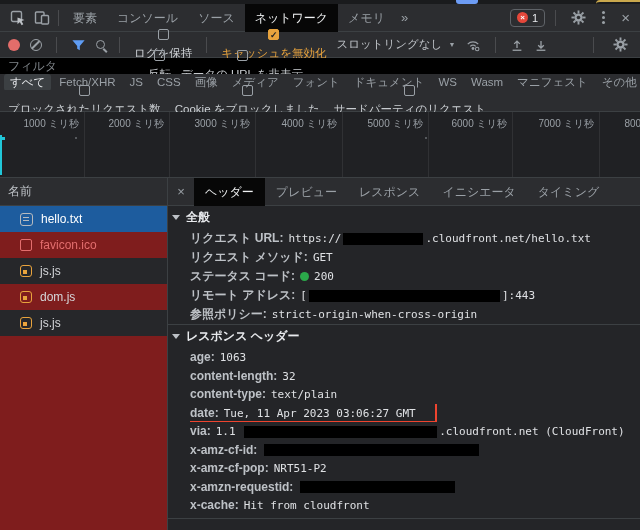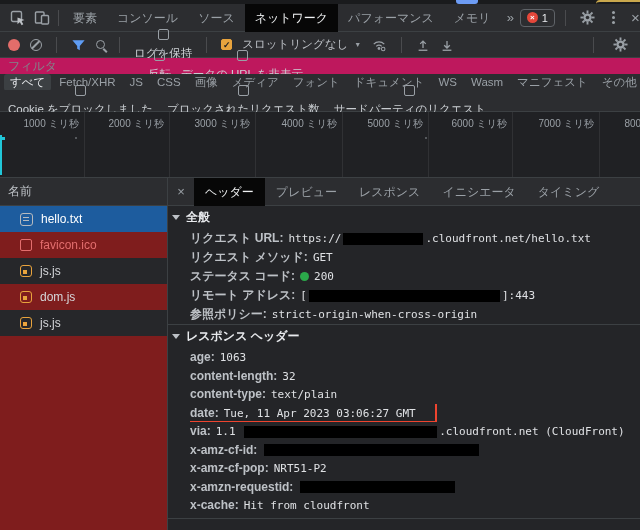--- a/index.html
+++ b/index.html
@@ -36,21 +36,21 @@
   .cb { width:11px; height:11px; border:1.5px solid #9aa0a6; border-radius:2px; flex:0 0 auto; }
   .cb.checked { background:#e8a33d; border-color:#e8a33d; color:#202124; font-size:9px; line-height:11px; text-align:center; font-weight:bold; }
   .cb-label { font-size:11.5px; color:#cdd1d5; white-space:nowrap; }
   .cb-label.warn { color:#e8a33d; }
   .cb-group { display:flex; align-items:center; gap:6px;flex-direction:column; }
   .throttle { display:flex; align-items:center; gap:6px; font-size:11.5px; color:#bdc1c6; white-space:nowrap; }
   .dd-arrow { font-size:7px; color:#9aa0a6; }
   .spacer { flex:1 1 auto; }
 
   
-  .filter-row1 { position:absolute; left:0; top:58px; width:640px; height:16px; background:#be185d; display:flex; align-items:center; padding:0 8px; gap:10px; }
+  .filter-row1 { position:absolute; left:0; top:58px; width:640px; height:16px; background:#000000; display:flex; align-items:center; padding:0 8px; gap:10px; }
   .filter-input { width:130px; background:transparent; border:none; outline:none; font-size:12px; color:#dfe1e4; font-family:"Liberation Sans", sans-serif; }
   .filter-input::placeholder { color:#80868b; }
   .filter-row2 { position:absolute; left:0; top:74px; width:640px; height:16px; background:#2c2d30; display:flex; align-items:center; padding:0 4px; gap:2px;text-align:center; }
   .ftype { font-size:11.5px; color:#9aa0a6; padding:1px 6px; white-space:nowrap; }
   .ftype.active { background:#3c4043; color:#e8eaed; border-radius:3px; }
 
   .options-row { position:absolute; left:0; top:90px; width:640px; height:22px; background:#2c2d30; border-bottom:1px solid #3c4043; display:flex; align-items:center; padding:0 8px; gap:14px; }
 
   
   .timeline { position:absolute; left:0; top:112px; width:640px; height:66px; background:#202124; border-bottom:1px solid #3c4043; overflow:hidden; }
@@ -117,21 +117,20 @@
       <svg width="16" height="16" viewBox="0 0 16 16">
           <rect x="1.5" y="2" width="8.5" height="11" rx="1" fill="none" stroke="#9aa0a6" stroke-width="1.4"></rect>
           <rect x="7.5" y="5.5" width="7" height="8.5" rx="1" fill="#2c2d30" stroke="#9aa0a6" stroke-width="1.4"></rect>
         </svg>
     </div>
     <div class="vdiv"></div>
     <div class="main-tab">要素</div>
     <div class="main-tab">コンソール</div>
     <div class="main-tab">ソース</div>
     <div class="main-tab active">ネットワーク</div>
-    <div class="main-tab">パフォーマンス</div>
     <div class="main-tab">メモリ</div>
     <div class="more-tabs">»</div>
     <div class="right-cluster">
       <div class="err-badge">
         <div class="err-dot">×</div>
         <div class="err-count">1</div>
       </div>
       <div class="vdiv"></div>
       <div class="tb-iconbtn">
         <svg width="15" height="15" viewBox="0 0 16 16">
@@ -163,20 +162,21 @@
       </svg>
     <div class="search-icon"></div>
     <div class="vdiv"></div>
     <div class="cb-group">
       <div class="cb"></div>
       <div class="cb-label">ログを保持</div>
     </div>
     <div class="vdiv"></div>
     <div class="cb-group">
       <div class="cb checked">✓</div>
+      <div class="cb-label warn">キャッシュを無効化</div>
     </div>
     <div class="throttle">
       <span>スロットリングなし</span>
       <span class="dd-arrow">▼</span>
     </div>
     <svg width="16" height="14" viewBox="0 0 16 16">
         <path d="M2 7a8.5 8.5 0 0 1 12 0" fill="none" stroke="#9aa0a6" stroke-width="1.4"></path>
         <path d="M4.8 9.6a4.8 4.8 0 0 1 6.4 0" fill="none" stroke="#9aa0a6" stroke-width="1.4"></path>
         <circle cx="8" cy="12" r="1.6" fill="#9aa0a6"></circle>
         <circle cx="12.8" cy="12.6" r="2" fill="none" stroke="#9aa0a6" stroke-width="1.2"></circle>
@@ -233,25 +233,25 @@
     <div class="ftype">ドキュメント</div>
     <div class="ftype">WS</div>
     <div class="ftype">Wasm</div>
     <div class="ftype">マニフェスト</div>
     <div class="ftype">その他</div>
   </div>
 
   <div class="options-row">
     <div class="cb-group">
       <div class="cb"></div>
+      <div class="cb-label">ブロックされたリクエスト数</div>
+    </div>
+    <div class="cb-group">
+      <div class="cb"></div>
       <div class="cb-label">Cookie をブロックしました</div>
-    </div>
-    <div class="cb-group">
-      <div class="cb"></div>
-      <div class="cb-label">ブロックされたリクエスト数</div>
     </div>
     <div class="cb-group">
       <div class="cb"></div>
       <div class="cb-label">サードパーティのリクエスト</div>
     </div>
   </div>
 
   <div class="timeline">
     <div class="gl" style="left:84px"></div>
     <div class="gl" style="left:169px"></div>

